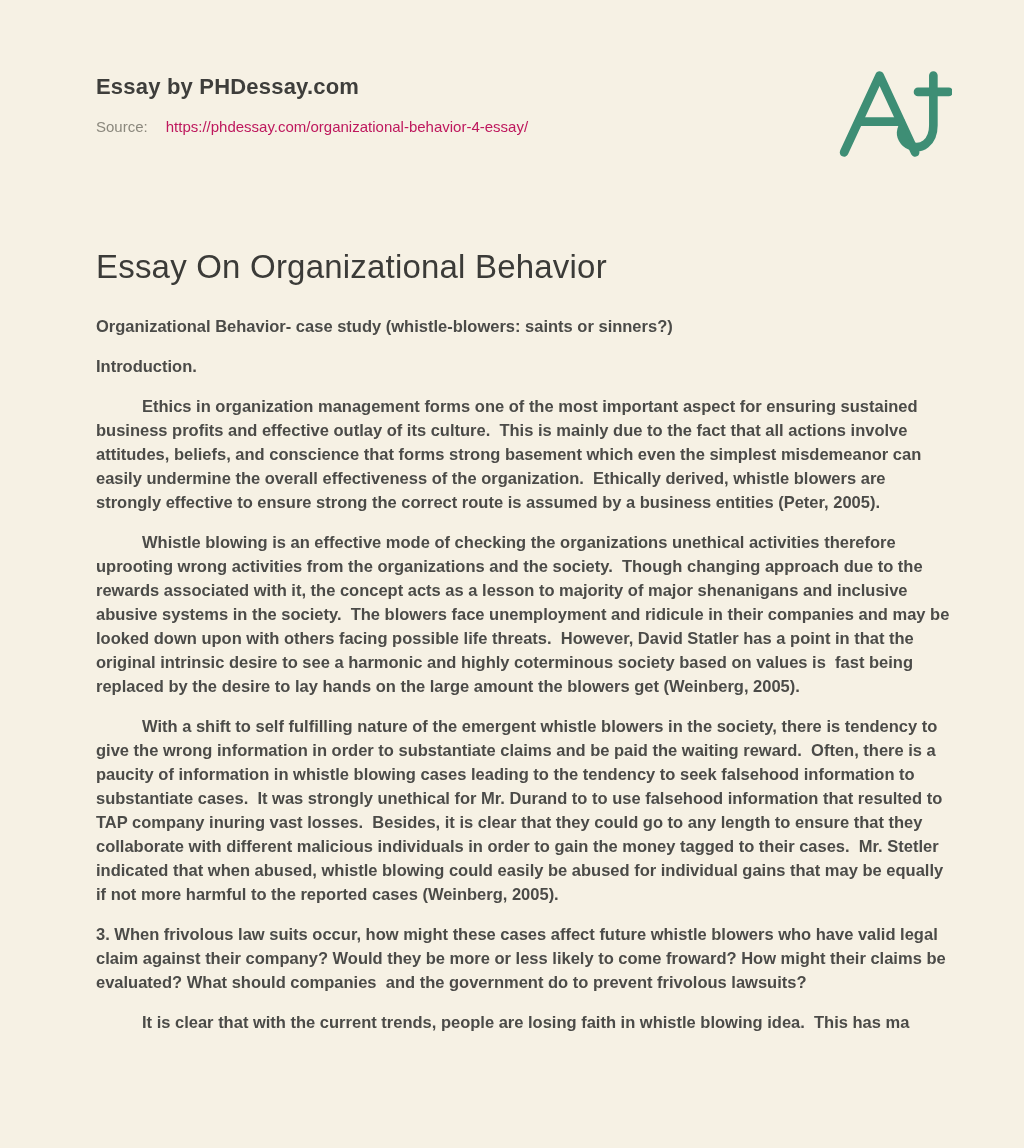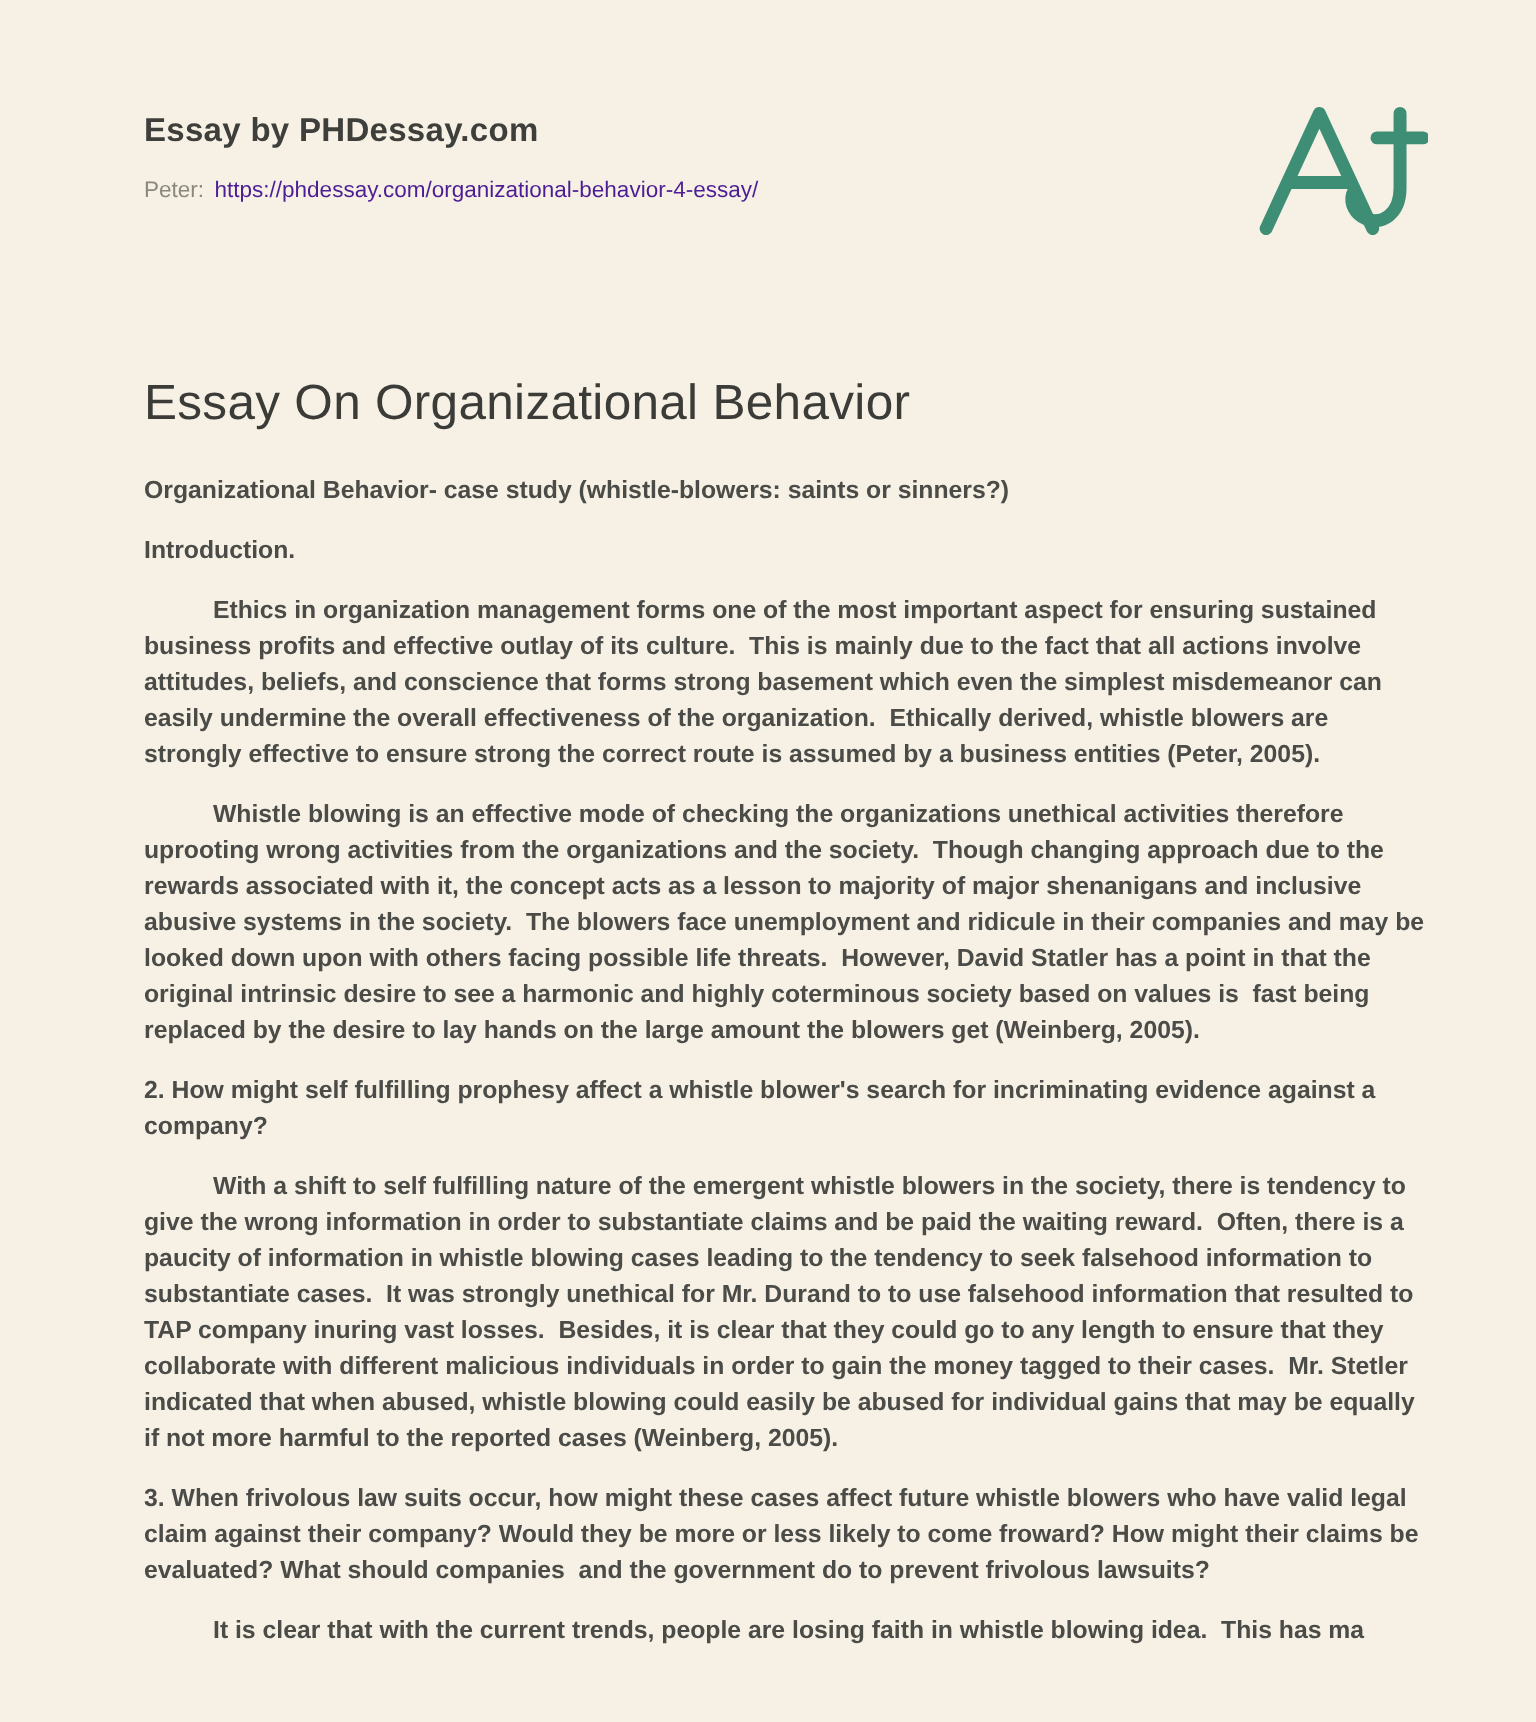--- a/index.html
+++ b/index.html
@@ -12,23 +12,23 @@
   .page { width: 1024px; height: 1148px; padding: 74px 70px 0 96px; }
   .header { display: flex; justify-content: space-between; align-items: flex-start; }
   .site-title {
     font-size: 22px;
     font-weight: 700;
     color: #3E3E3B;
     letter-spacing: 0.2px;
   }
   .source-line { margin-top: 18px; font-size: 15px; color: #8B887D; }
   .source-url {
-    color: #4c1d95;
+    color: #be185d;
     text-decoration: none;
-    margin-left: 7px;
+    margin-left: 18px;
     cursor: pointer;
   }
   .logo { margin-top: -8px; margin-right: 2px; }
   .essay-title {
     margin-top: 82px;
     font-size: 33px;
     font-weight: 400;
     color: #3B3B38;
     letter-spacing: 0.2px;
   }
@@ -44,38 +44,37 @@
   .para.indent { text-indent: 46px; }
 </style>
 </head>
 <body>
 
 <div class="page">
 
   <div class="header">
     <div class="header-left">
       <h2 class="site-title">Essay by PHDessay.com</h2>
-      <p class="source-line"><span>Peter:</span><a class="source-url">https://phdessay.com/organizational-behavior-4-essay/</a></p>
+      <p class="source-line"><span>Source:</span><a class="source-url">https://phdessay.com/organizational-behavior-4-essay/</a></p>
     </div>
     <div class="logo">
       <svg width="116" height="96" viewBox="0 0 120 100" fill="none" xmlns="http://www.w3.org/2000/svg">
         <path d="M8 90 L45 10 L82 90" stroke="#3E8E75" stroke-width="9" stroke-linecap="round" stroke-linejoin="round" fill="none"></path>
         <path d="M24 58 L67 58" stroke="#3E8E75" stroke-width="9" stroke-linecap="round" fill="none"></path>
         <path d="M85 27 L117 27" stroke="#3E8E75" stroke-width="9" stroke-linecap="round" fill="none"></path>
         <path d="M101 10 L101 62 C101 80 88 88 77 83 C70 80 66 73 68 66" stroke="#3E8E75" stroke-width="9" stroke-linecap="round" fill="none"></path>
       </svg>
     </div>
   </div>
 
   <h1 class="essay-title">Essay On Organizational Behavior</h1>
 
   <div class="content">
     <p class="para">Organizational Behavior- case study (whistle-blowers: saints or sinners?)</p>
     <p class="para">Introduction.</p>
     <p class="para indent">Ethics in organization management forms one of the most important aspect for ensuring sustained business profits and effective outlay of its culture.  This is mainly due to the fact that all actions involve attitudes, beliefs, and conscience that forms strong basement which even the simplest misdemeanor can easily undermine the overall effectiveness of the organization.  Ethically derived, whistle blowers are strongly effective to ensure strong the correct route is assumed by a business entities (Peter, 2005).</p>
     <p class="para indent">Whistle blowing is an effective mode of checking the organizations unethical activities therefore uprooting wrong activities from the organizations and the society.  Though changing approach due to the rewards associated with it, the concept acts as a lesson to majority of major shenanigans and inclusive abusive systems in the society.  The blowers face unemployment and ridicule in their companies and may be looked down upon with others facing possible life threats.  However, David Statler has a point in that the original intrinsic desire to see a harmonic and highly coterminous society based on values is  fast being replaced by the desire to lay hands on the large amount the blowers get (Weinberg, 2005).</p>
-    <p class="para">2. How might self fulfilling prophesy affect a whistle blower's search for incriminating evidence against a company?</p>
     <p class="para indent">With a shift to self fulfilling nature of the emergent whistle blowers in the society, there is tendency to give the wrong information in order to substantiate claims and be paid the waiting reward.  Often, there is a paucity of information in whistle blowing cases leading to the tendency to seek falsehood information to substantiate cases.  It was strongly unethical for Mr. Durand to to use falsehood information that resulted to TAP company inuring vast losses.  Besides, it is clear that they could go to any length to ensure that they collaborate with different malicious individuals in order to gain the money tagged to their cases.  Mr. Stetler indicated that when abused, whistle blowing could easily be abused for individual gains that may be equally if not more harmful to the reported cases (Weinberg, 2005).</p>
     <p class="para">3. When frivolous law suits occur, how might these cases affect future whistle blowers who have valid legal claim against their company? Would they be more or less likely to come froward? How might their claims be evaluated? What should companies  and the government do to prevent frivolous lawsuits?</p>
     <p class="para indent">It is clear that with the current trends, people are losing faith in whistle blowing idea.  This has ma</p>
   </div>
 
 </div>
 
 </body></html>

